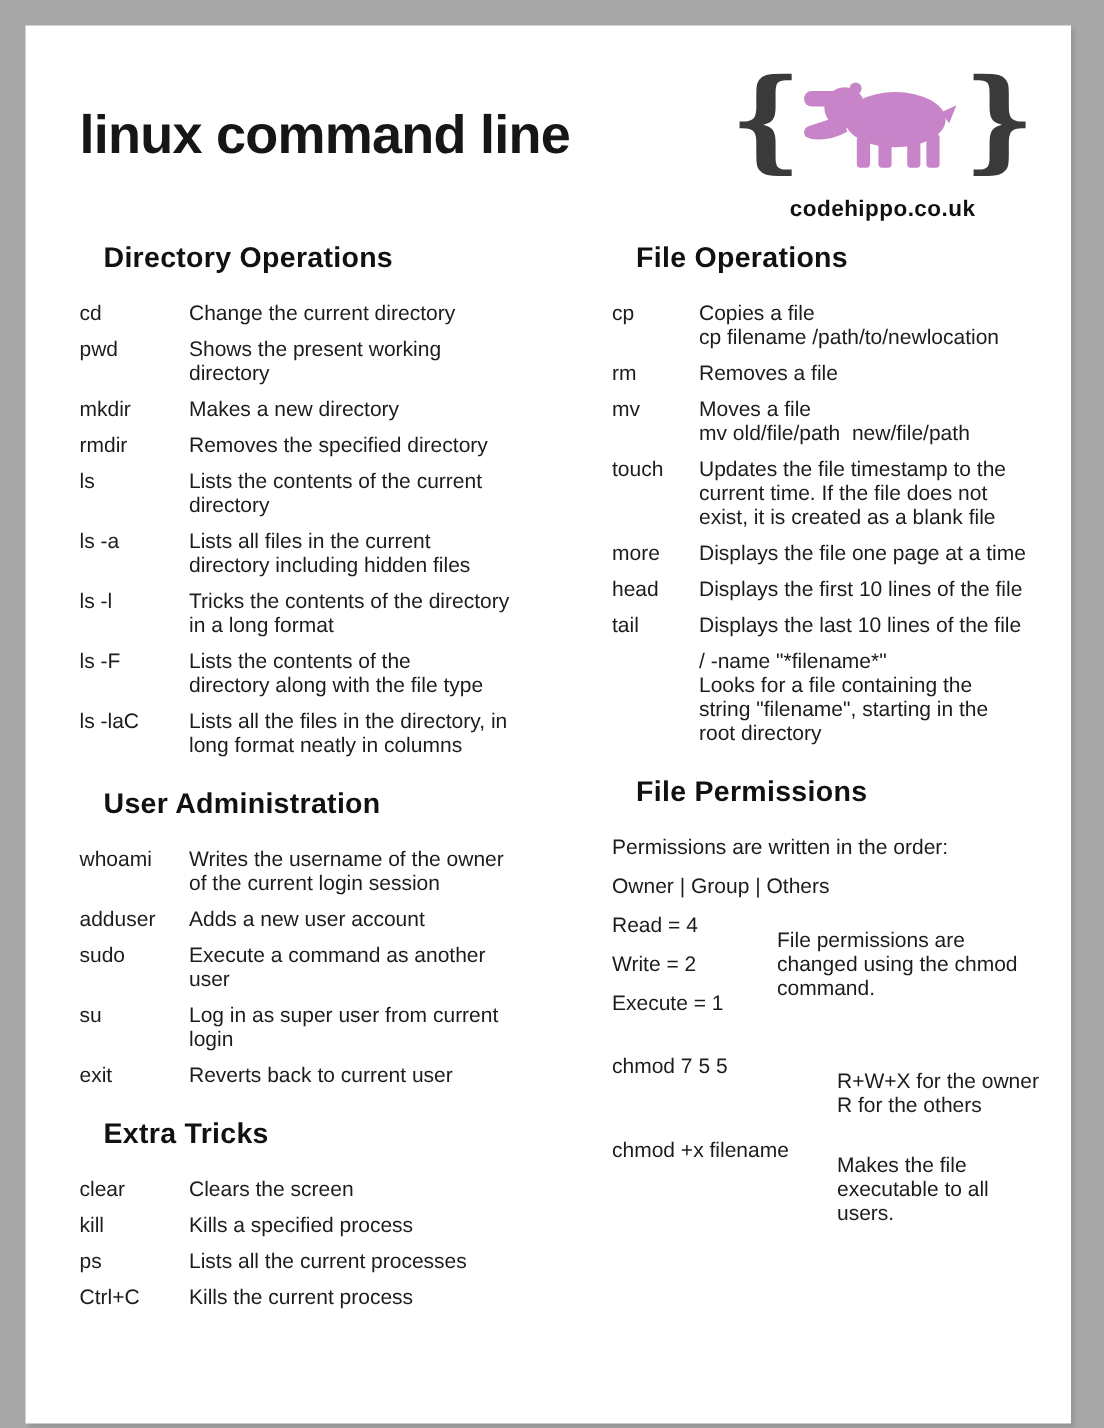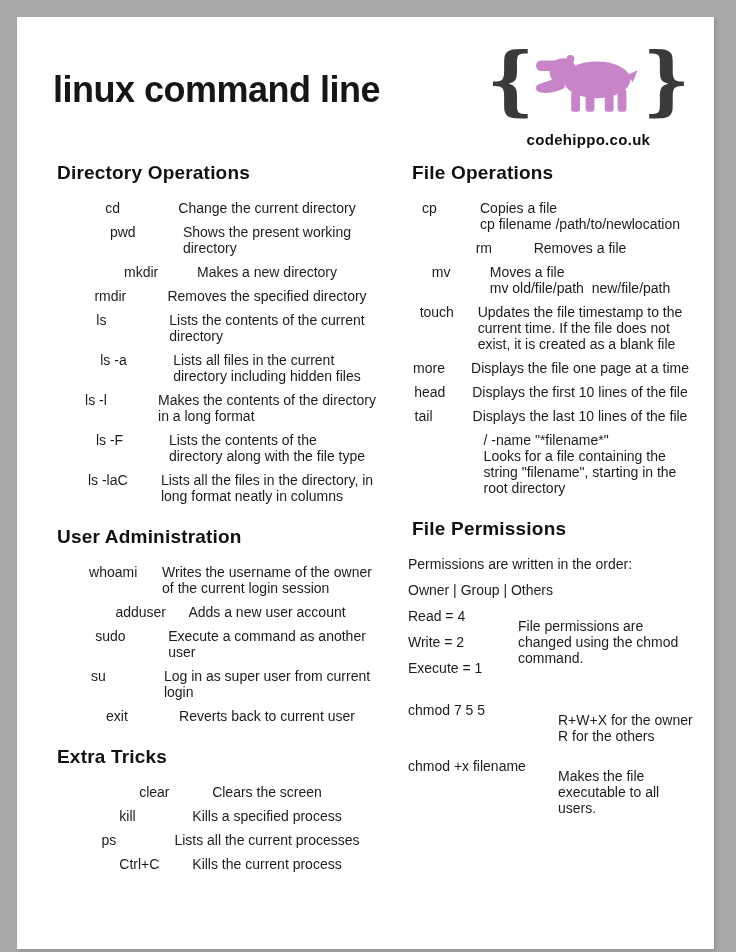--- a/index.html
+++ b/index.html
@@ -38,24 +38,24 @@
   .logo-site { font-size: 15px; font-weight: bold; color: #111; margin-top: 4px; letter-spacing: 0.3px; }
 
   
   .columns { display: flex; margin-top: 14px; }
   .col-left { width: 355px; flex-shrink: 0; }
   .col-right { flex: 1; }
 
   .section + .section { margin-top: 22px; }
   .section-heading {
     font-size: 19px; font-weight: bold; color: #111;
-    margin: 0 0 16px 4px; letter-spacing: 0.2px;
-  }
-
-  .row { display: flex; margin-bottom: 8px; justify-content: center; }
+    margin: 0 0 16px 16px; letter-spacing: 0.2px;
+  }
+
+  .row { display: flex; margin-bottom: 8px; }
   .cmd {
     width: 73px; flex-shrink: 0;
     font-size: 14px; line-height: 20px; white-space: pre;
   }
   .desc { font-size: 14px; line-height: 20px; white-space: pre; }
   .row .cmd, .row .desc { line-height: 16px; }
   .col-right .cmd { width: 58px; }
 
   
   .perm-intro { font-size: 14px; line-height: 16px; margin-bottom: 10px; white-space: pre; }
@@ -128,21 +128,21 @@
             <div class="desc">Lists the contents of the current
 directory</div>
           </div>
           <div class="row">
             <div class="cmd">ls -a</div>
             <div class="desc">Lists all files in the current
 directory including hidden files</div>
           </div>
           <div class="row">
             <div class="cmd">ls -l</div>
-            <div class="desc">Makes the contents of the directory
+            <div class="desc">Tricks the contents of the directory
 in a long format</div>
           </div>
           <div class="row">
             <div class="cmd">ls -F</div>
             <div class="desc">Lists the contents of the
 directory along with the file type</div>
           </div>
           <div class="row">
             <div class="cmd">ls -laC</div>
             <div class="desc">Lists all the files in the directory, in

